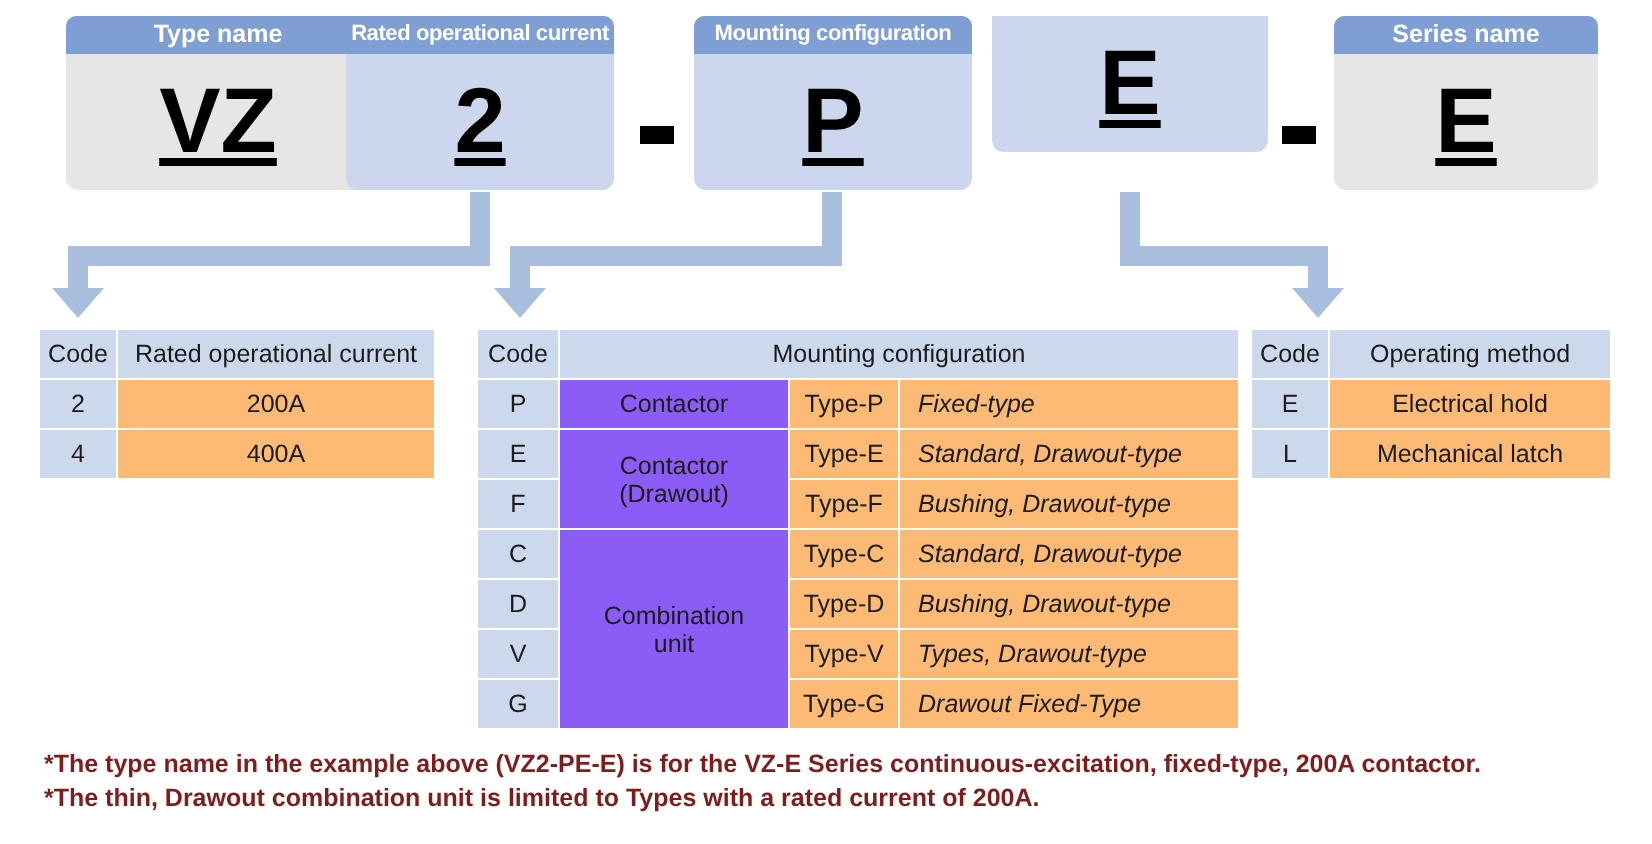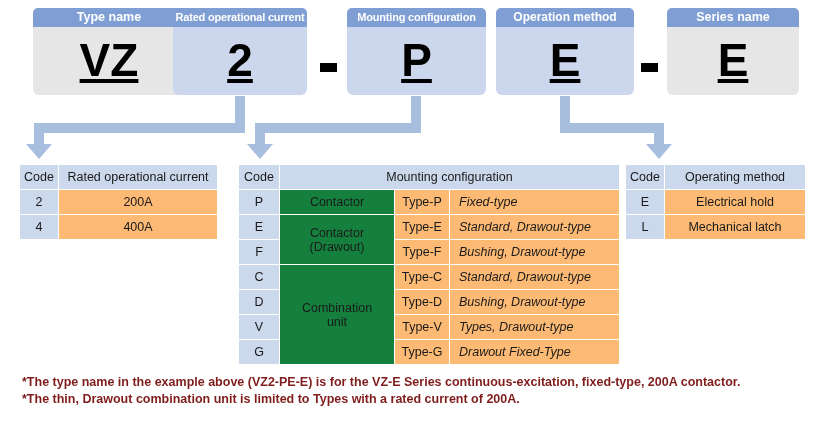--- a/index.html
+++ b/index.html
@@ -76,21 +76,21 @@
     padding: 0;
     font-weight: normal;
     text-align: center;
     vertical-align: middle;
     background: #fdba74;
     height: 24px;
   }
   table.t th { background: #ccd8ec; }
   table.t td.code { background: #ccd8ec; }
   table.t td.left { text-align: left; padding-left: 9px; font-style: italic; }
-  table.t td.mid { background: #15803d; }
+  table.t td.mid { background: #8b5cf6; }
 
   
   .note {
     position: absolute;
     font-size: 12.5px;
     color: #7f1d1d;
     white-space: nowrap;
     font-weight: bold;
   }
 </style>
@@ -108,21 +108,20 @@
 </div>
 
 <div class="dash" style="left:320px; top:63px;"></div>
 
 <div class="code-box" style="left:347px; width:139px;">
   <div class="cap tight">Mounting configuration</div>
   <div class="val blue">P</div>
 </div>
 
 <div class="code-box" style="left:496px; width:138px;">
-  <div class="cap" style="font-size:12px;">Operation method</div>
   <div class="val blue">E</div>
 </div>
 
 <div class="dash" style="left:641px; top:63px;"></div>
 
 <div class="code-box" style="left:667px; width:132px;">
   <div class="cap">Series name</div>
   <div class="val gray">E</div>
 </div>
 

